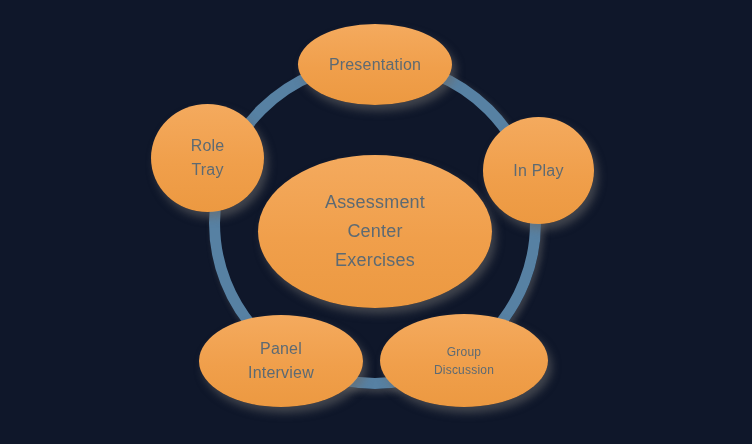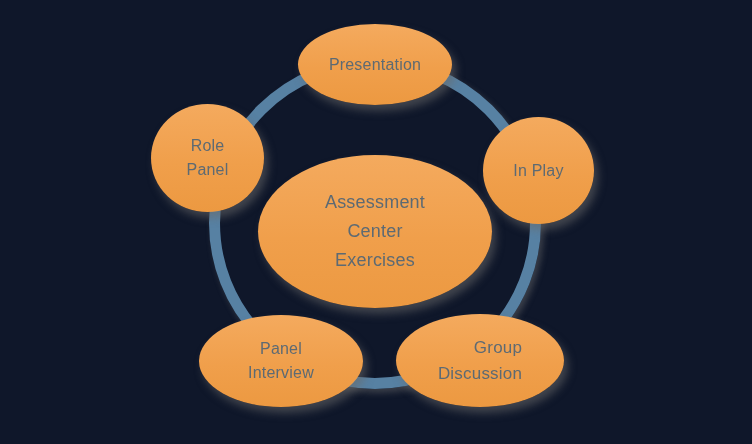--- a/index.html
+++ b/index.html
@@ -41,36 +41,36 @@
   }
   .node .label {
     white-space: pre-line;
     letter-spacing: 0.2px;
   }
   .node-presentation { left: 298px; top: 24px;  width: 154px; height: 81px;  font-size: 16px; }
   .node-role-play    { left: 151px; top: 104px; width: 113px; height: 108px; font-size: 16px; line-height: 1.5; }
   .node-in-tray      { left: 483px; top: 117px; width: 111px; height: 107px; font-size: 16px; }
   .node-center       { left: 258px; top: 155px; width: 234px; height: 153px; font-size: 18px; line-height: 1.6; }
   .node-panel-interview  { left: 199px; top: 315px; width: 164px; height: 92px; font-size: 16px; line-height: 1.5; }
-  .node-group-discussion { left: 396px; top: 314px; width: 168px; height: 93px; font-size: 17px; line-height: 1.5; text-align: right; }
+  .node-group-discussion { left: 380px; top: 314px; width: 168px; height: 93px; font-size: 12px; line-height: 1.5; }
 </style>
 </head>
 <body>
 
 <div class="stage">
 
   <div class="ring"></div>
 
   <div class="node node-presentation">
     <span class="label">Presentation</span>
   </div>
 
   <div class="node node-role-play">
     <span class="label">Role
-Panel</span>
+Tray</span>
   </div>
 
   <div class="node node-in-tray">
     <span class="label">In Play</span>
   </div>
 
   <div class="node node-center">
     <span class="label">Assessment
 Center
 Exercises</span>

